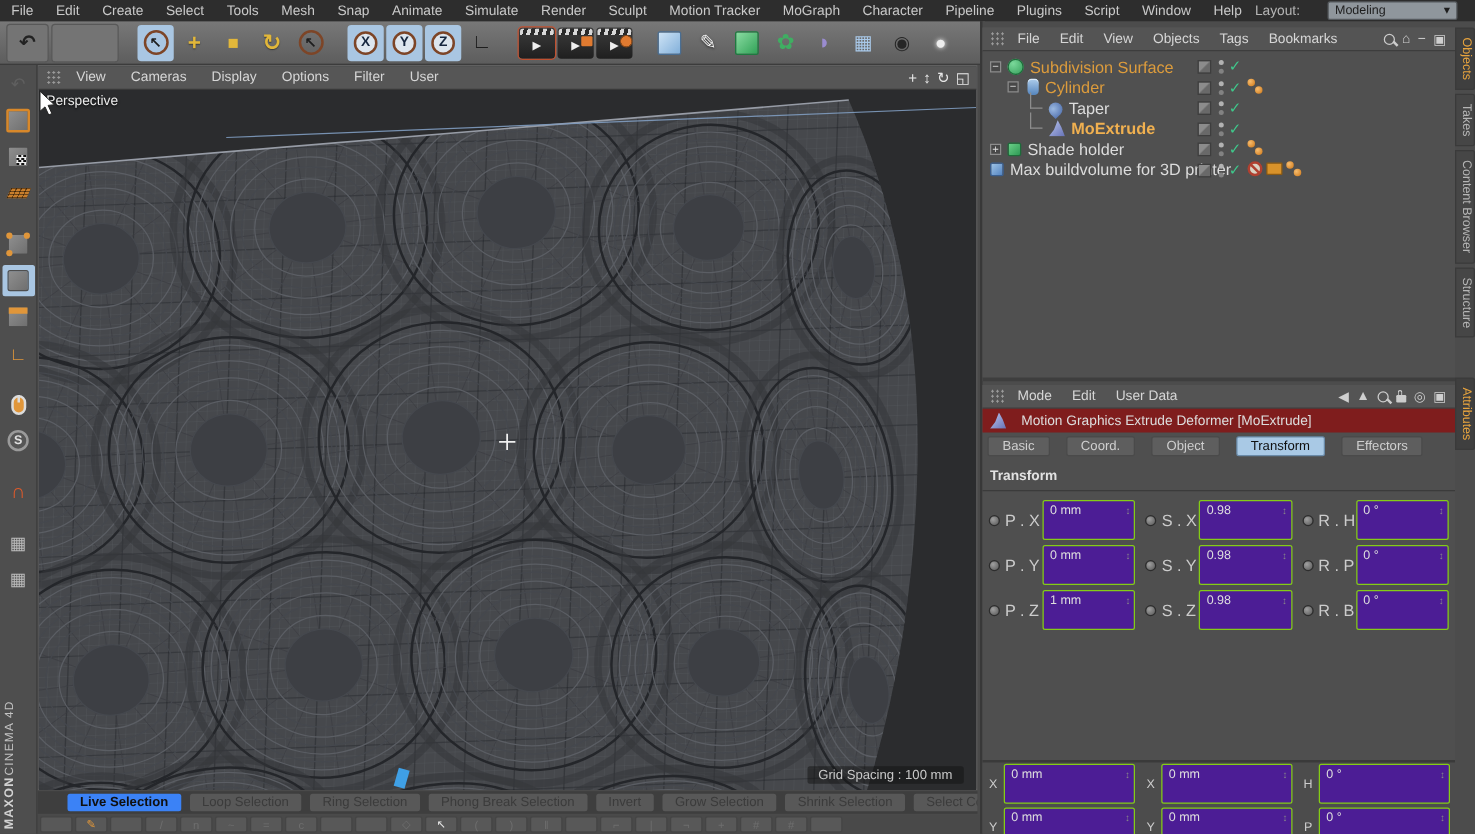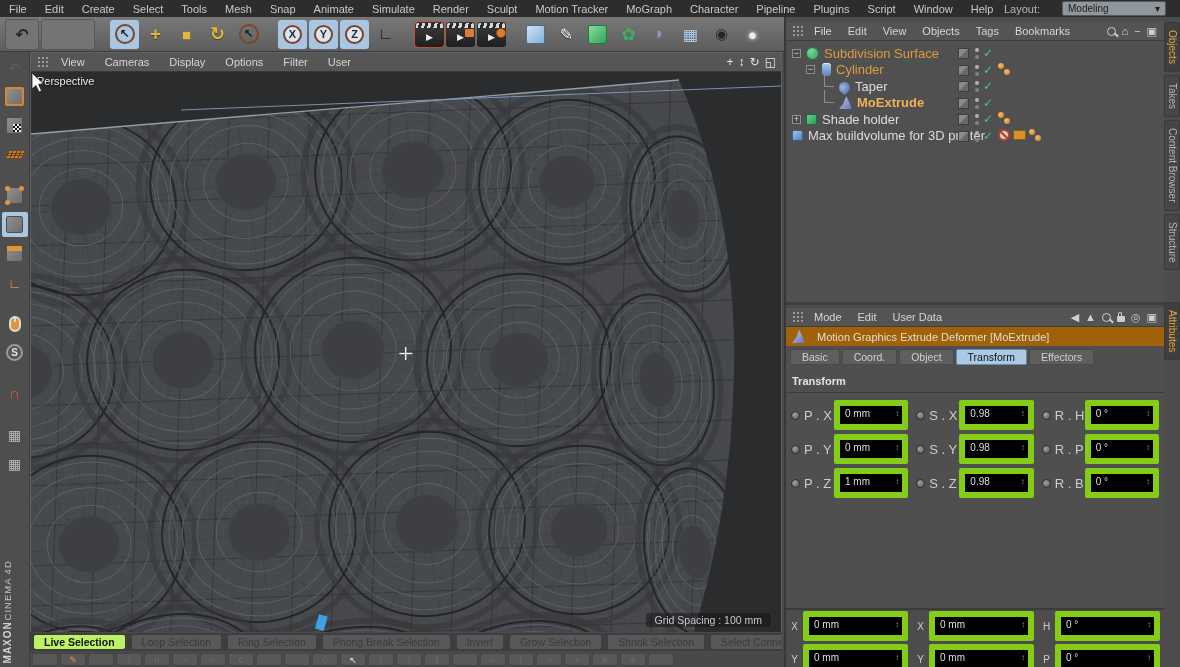--- a/index.html
+++ b/index.html
@@ -66,21 +66,21 @@
   .vp-nav{margin-left:auto;display:flex;gap:5px;padding-right:5px;color:#e6e6e6;font-size:12px;}
   .vp-nav span{cursor:default;}
   .vp-canvas{position:relative;width:100%;height:560px;overflow:hidden;}
   .vp-canvas svg{position:absolute;left:0;top:0;}
   .vp-label{position:absolute;left:6px;top:3px;color:#ececec;font-size:11px;text-shadow:0 1px 2px #000;}
   .grid-pill{position:absolute;right:10px;bottom:5px;background:rgba(18,18,18,.5);color:#c8c8c8;font-size:10.5px;padding:1px 9px;border-radius:2px;}
   .cursor-svg{position:absolute;left:566px;top:330px;}
   
   .selection-bar{position:absolute;left:30px;top:633px;width:752px;height:18px;background:#3e3e3e;display:flex;align-items:center;gap:7px;padding-left:4px;box-sizing:border-box;overflow:hidden;}
   .sel-tab{height:14px;padding:0 10px;background:#585858;border-radius:2px;color:#3b3b3b;font-size:10.5px;display:flex;align-items:center;white-space:nowrap;}
-  .sel-tab.active{background:#bef264;color:#101010;font-weight:bold;}
+  .sel-tab.active{background:#3b82f6;color:#101010;font-weight:bold;margin-left:20px;}
   .palette-row{position:absolute;left:30px;top:652px;width:752px;height:15px;background:#494949;display:flex;gap:2px;align-items:center;padding-left:2px;overflow:hidden;}
   .pal-btn{min-width:26px;height:13px;background:#585858;border:1px solid #454545;border-radius:2px;color:#6e6e6e;font-size:9px;display:flex;align-items:center;justify-content:center;box-sizing:border-box;}
   .pal-btn.accent{color:#e0963a;}
   .pal-btn.white{color:#e8e8e8;}
   
   .right-panel{position:absolute;left:784px;top:17px;width:396px;height:650px;background:#4c4c4c;border-left:2px solid #383838;box-sizing:border-box;}
   .panel-menu{height:18px;background:#545454;border-bottom:1px solid #3d3d3d;display:flex;align-items:center;padding:0 4px;}
   .panel-menu .menu-item{padding:0 8px;color:#d6d6d6;}
   .pm-icons{margin-left:auto;display:flex;gap:6px;align-items:center;padding-right:3px;color:#cfcfcf;font-size:11px;}
   .grip{width:12px;height:12px;background-image:radial-gradient(#9a9a9a 34%,transparent 36%);background-size:4px 4px;margin:0 2px;flex:none;}
@@ -109,31 +109,31 @@
   .dots2::after{bottom:0;background:#828282;}
   .checkmark{position:absolute;left:197px;top:1px;color:#3fc98c;font-size:12px;font-weight:bold;}
   .tags{position:absolute;left:212px;top:1px;display:flex;gap:3px;align-items:flex-start;}
   .tag-dot{width:6px;height:6px;border-radius:50%;background:radial-gradient(circle at 35% 35%,#f6bc6e,#cf7716);}
   .tag-dot.lower{margin-top:6px;margin-left:-3px;}
   .tag-no{width:12px;height:12px;border-radius:50%;border:2px solid #b04030;background:#d9d2c2;position:relative;box-sizing:border-box;}
   .tag-no::after{content:'';position:absolute;left:-1px;top:3px;width:10px;height:2px;background:#b04030;transform:rotate(45deg);}
   .tag-display{width:13px;height:10px;background:#d8922a;border:1px solid #8a5a14;border-radius:1px;margin-top:1px;box-sizing:border-box;}
   
   .am{position:absolute;left:0;top:291px;width:378px;height:300px;background:#4f4f4f;}
-  .am-title{height:19px;display:flex;align-items:center;gap:7px;padding-left:6px;color:#ddd;background:#a16207;}
-  .am-tabs{display:flex;gap:2px;padding:3px 4px 4px;}
+  .am-title{height:19px;display:flex;align-items:center;gap:7px;padding-left:6px;color:#ddd;background:#7f1d1d;}
+  .am-tabs{display:flex;gap:13px;padding:3px 4px 4px;}
   .am-tab{padding:1px 11px;background:#5e5e5e;border:1px solid #4a4a4a;border-radius:2px;color:#cfcfcf;font-size:10.5px;white-space:nowrap;}
   .am-tab.active{background:#a9c9e5;color:#101010;border-color:#6a8aa8;}
   .am-section{font-weight:bold;color:#e2e2e2;padding:6px 6px 5px;border-bottom:1px solid #3b3b3b;margin-bottom:5px;}
   .am-fields{display:flex;flex-direction:column;gap:4px;padding:2px 5px;}
   .field-row{display:flex;gap:8px;}
   .fgroup{display:flex;align-items:center;gap:4px;flex:1;}
   .radio{width:9px;height:9px;border-radius:50%;border:1px solid #2d2d2d;background:radial-gradient(circle at 35% 35%,#a0a0a0,#565656);flex:none;box-sizing:border-box;}
   .flabel{font-size:13px;color:#cccccc;width:26px;white-space:nowrap;flex:none;}
-  .fbox{flex:1;height:14px;background:#000000;border:6px solid #84cc16;border-radius:2px;color:#dedede;font-size:10px;display:flex;align-items:center;justify-content:space-between;padding:0 3px 4px 5px;}
+  .fbox{flex:1;height:14px;background:#4c1d95;border:1px solid #84cc16;border-radius:2px;color:#dedede;font-size:10px;display:flex;align-items:center;justify-content:space-between;padding:0 3px 16px 5px;}
   .spin{color:#8a8a8a;font-size:8px;}
   
   .coords{position:absolute;left:0;top:591px;width:378px;height:59px;background:#4c4c4c;border-top:2px solid #3a3a3a;box-sizing:border-box;}
   .coord-head{display:flex;height:17px;align-items:center;color:#d2d2d2;padding-left:4px;}
   .coord-head span{flex:1;padding-left:10px;font-size:11px;}
   .coord-rows{display:flex;flex-direction:column;gap:3px;padding:1px 4px;}
   .cgroup{display:flex;align-items:center;gap:4px;flex:1;}
   .clabel{width:9px;font-size:10px;color:#cccccc;text-align:center;flex:none;}
   
   .side-tabs{position:absolute;right:0;top:5px;width:16px;display:flex;flex-direction:column;gap:3px;align-items:stretch;}

